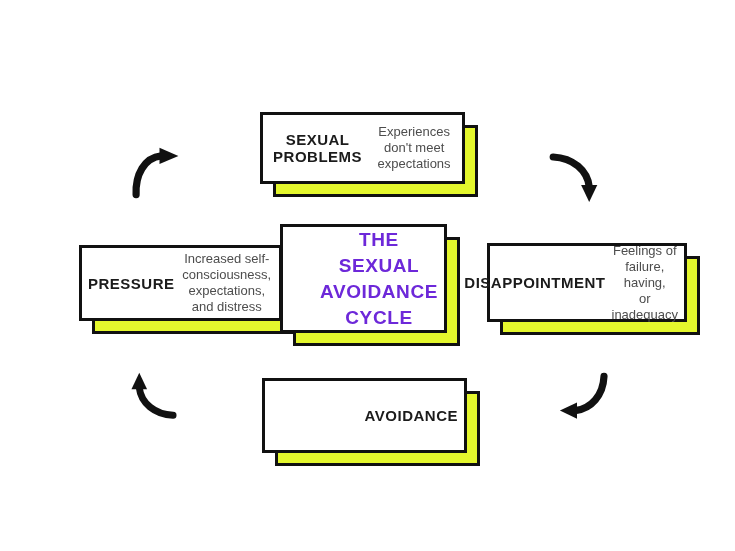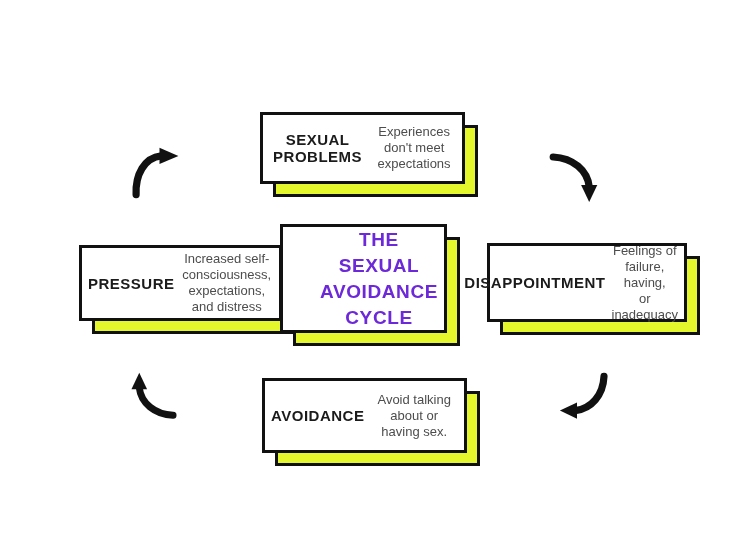--- a/index.html
+++ b/index.html
@@ -109,22 +109,20 @@
       <div class="node-title">DISAPPOINTMENT</div>
       <div class="node-subtitle">Feelings of failure, having,
 or inadequacy</div>
     </div>
   </div>
 
   <div class="node node-bottom">
     <div class="shadow"></div>
     <div class="face">
       <div class="node-title">AVOIDANCE</div>
-      <div class="node-subtitle">Avoid talking about or
-having sex.</div>
     </div>
   </div>
 
   <div class="arrow arrow-tl">
     <svg viewBox="0 0 60 60" xmlns="http://www.w3.org/2000/svg">
       <path d="M 9,54 C 8,32 18,13 37,11"></path>
       <polygon points="35,2 56,11 35,20"></polygon>
     </svg>
   </div>
 

